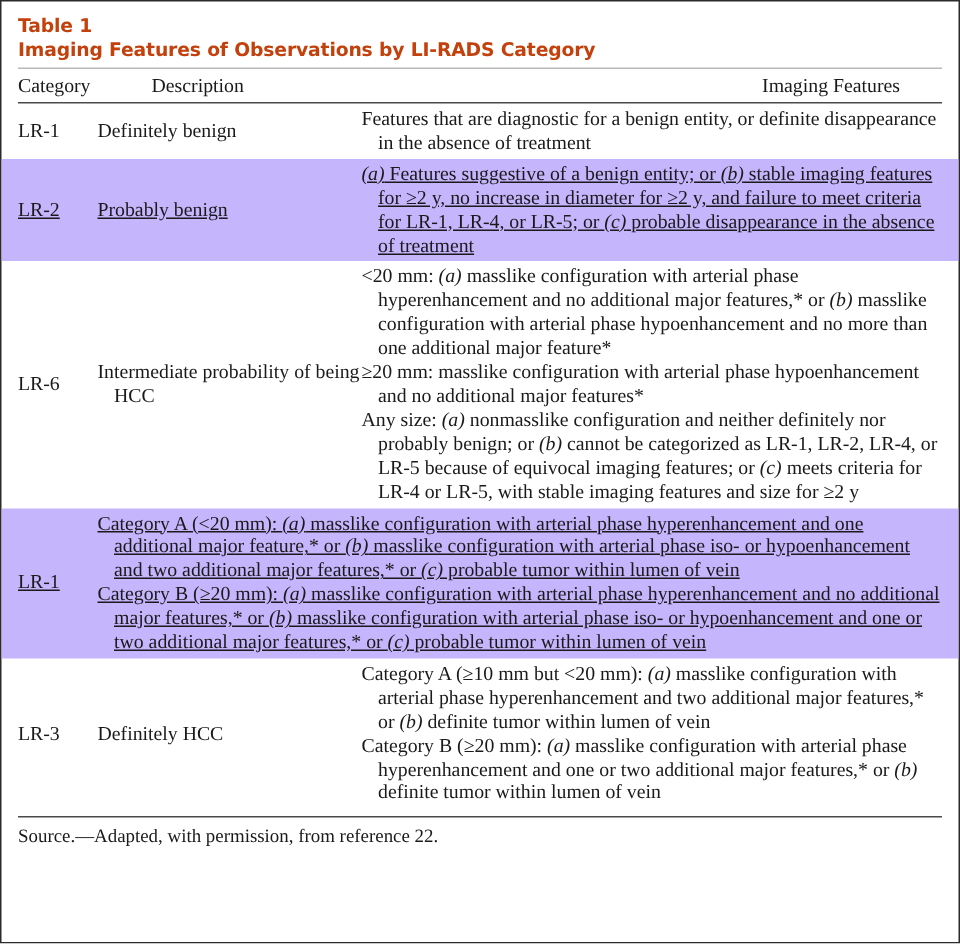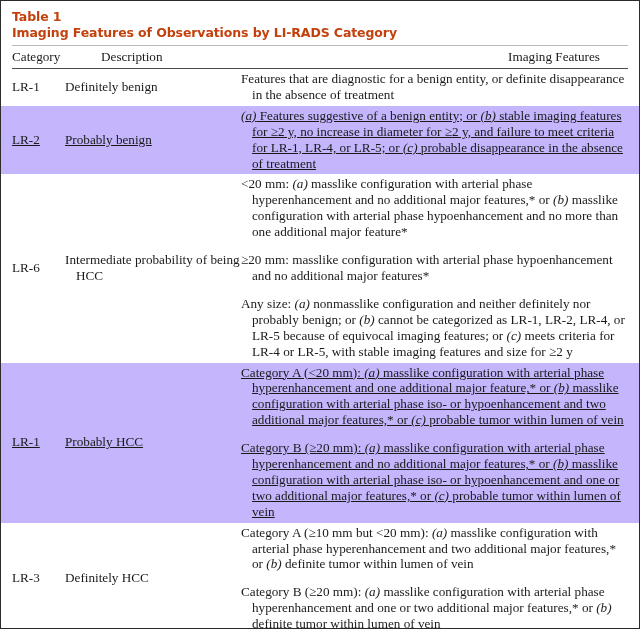--- a/index.html
+++ b/index.html
@@ -75,21 +75,21 @@
 
   .row .c-cat { padding-top: 0; }
   .row .c-desc { padding-right: 0; }
 
   
   .hang {
     padding-left: 11px;
     text-indent: -11px;
   }
   .para { margin: 0; }
-  .para.hang + .para.hang { margin-top: 12px; }
+  .para.hang + .para.hang { margin-top: 0; }
 
   i { font-style: italic; }
 
   
   .rule-foot {
     height: 1px;
     background: #4a4a4a;
     margin: 5px 11px 0 11px;
   }
   .footnotes {
@@ -144,23 +144,20 @@
           <p class="para hang">Intermediate probability of being HCC</p>
         </div>
         <div class="c-feat">
           <p class="para hang">&lt;20 mm: <i>(a)</i> masslike configuration with arterial phase hyperenhancement and no additional major features,* or <i>(b)</i> masslike configuration with arterial phase hypoenhancement and no more than one additional major feature*</p>
           <p class="para hang">≥20 mm: masslike configuration with arterial phase hypoenhancement and no additional major features*</p>
           <p class="para hang">Any size: <i>(a)</i> nonmasslike configuration and neither definitely nor probably benign; or <i>(b)</i> cannot be categorized as LR-1, LR-2, LR-4, or LR-5 because of equivocal imaging features; or <i>(c)</i> meets criteria for LR-4 or LR-5, with stable imaging features and size for ≥2 y</p>
         </div>
       </div>
       <div class="row shaded">
         <div class="c-cat">LR-1</div>
-        <div class="c-desc">
-          <p class="para hang">Probably HCC</p>
-        </div>
         <div class="c-feat">
           <p class="para hang">Category A (&lt;20 mm): <i>(a)</i> masslike configuration with arterial phase hyperenhancement and one additional major feature,* or <i>(b)</i> masslike configuration with arterial phase iso- or hypoenhancement and two additional major features,* or <i>(c)</i> probable tumor within lumen of vein</p>
           <p class="para hang">Category B (≥20 mm): <i>(a)</i> masslike configuration with arterial phase hyperenhancement and no additional major features,* or <i>(b)</i> masslike configuration with arterial phase iso- or hypoenhancement and one or two additional major features,* or <i>(c)</i> probable tumor within lumen of vein</p>
         </div>
       </div>
       <div class="row">
         <div class="c-cat">LR-3</div>
         <div class="c-desc">
           <p class="para hang">Definitely HCC</p>
         </div>

